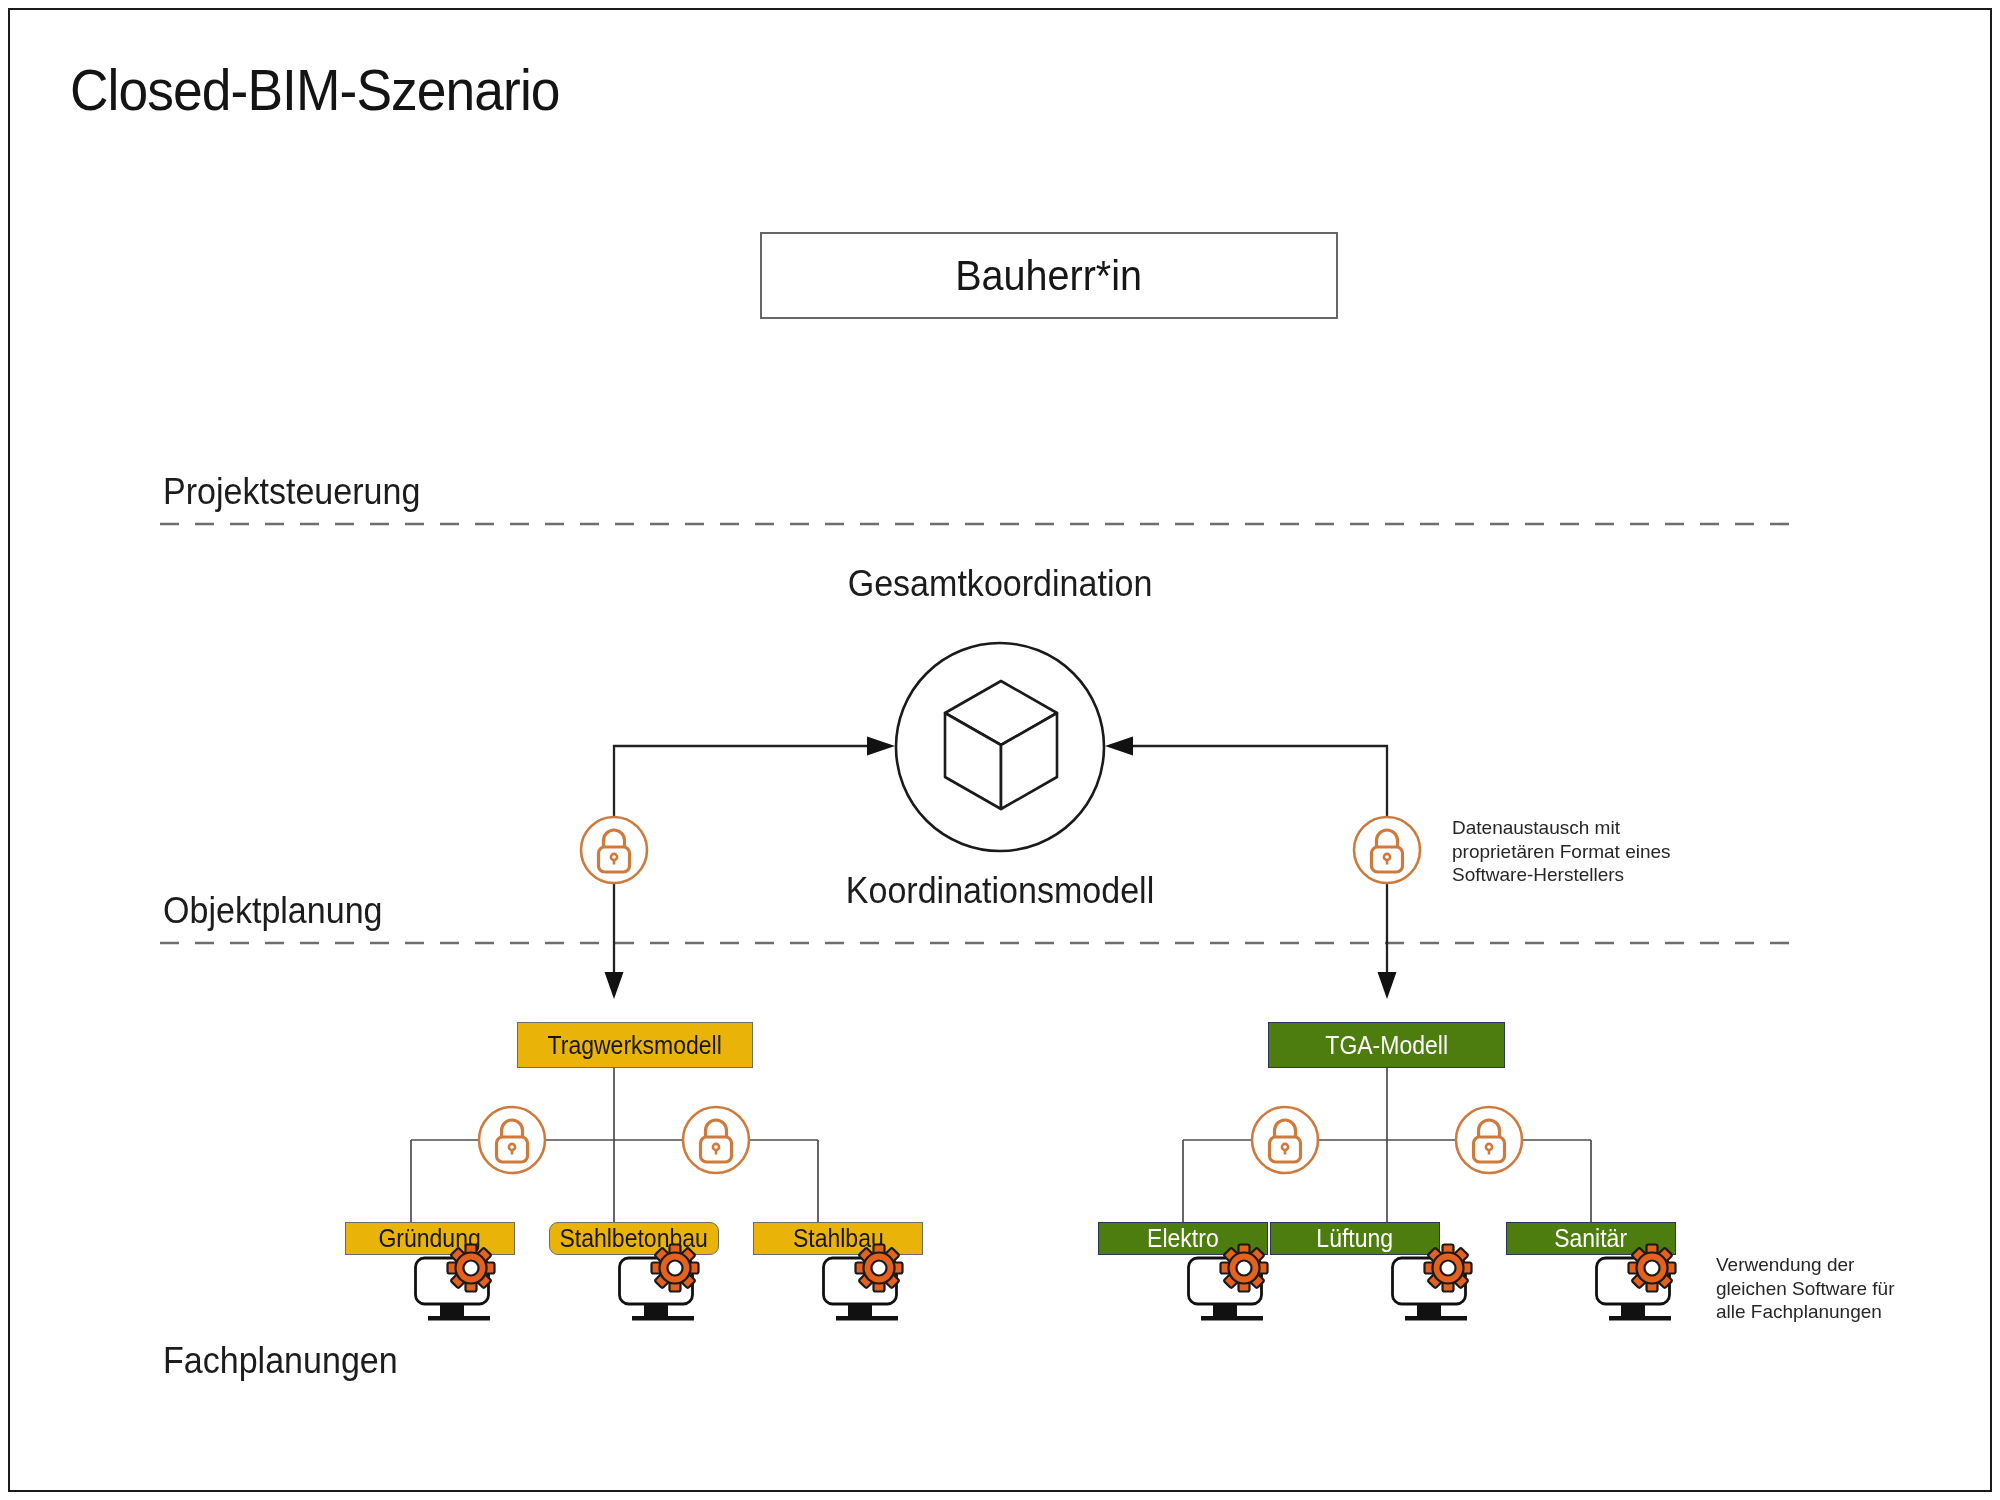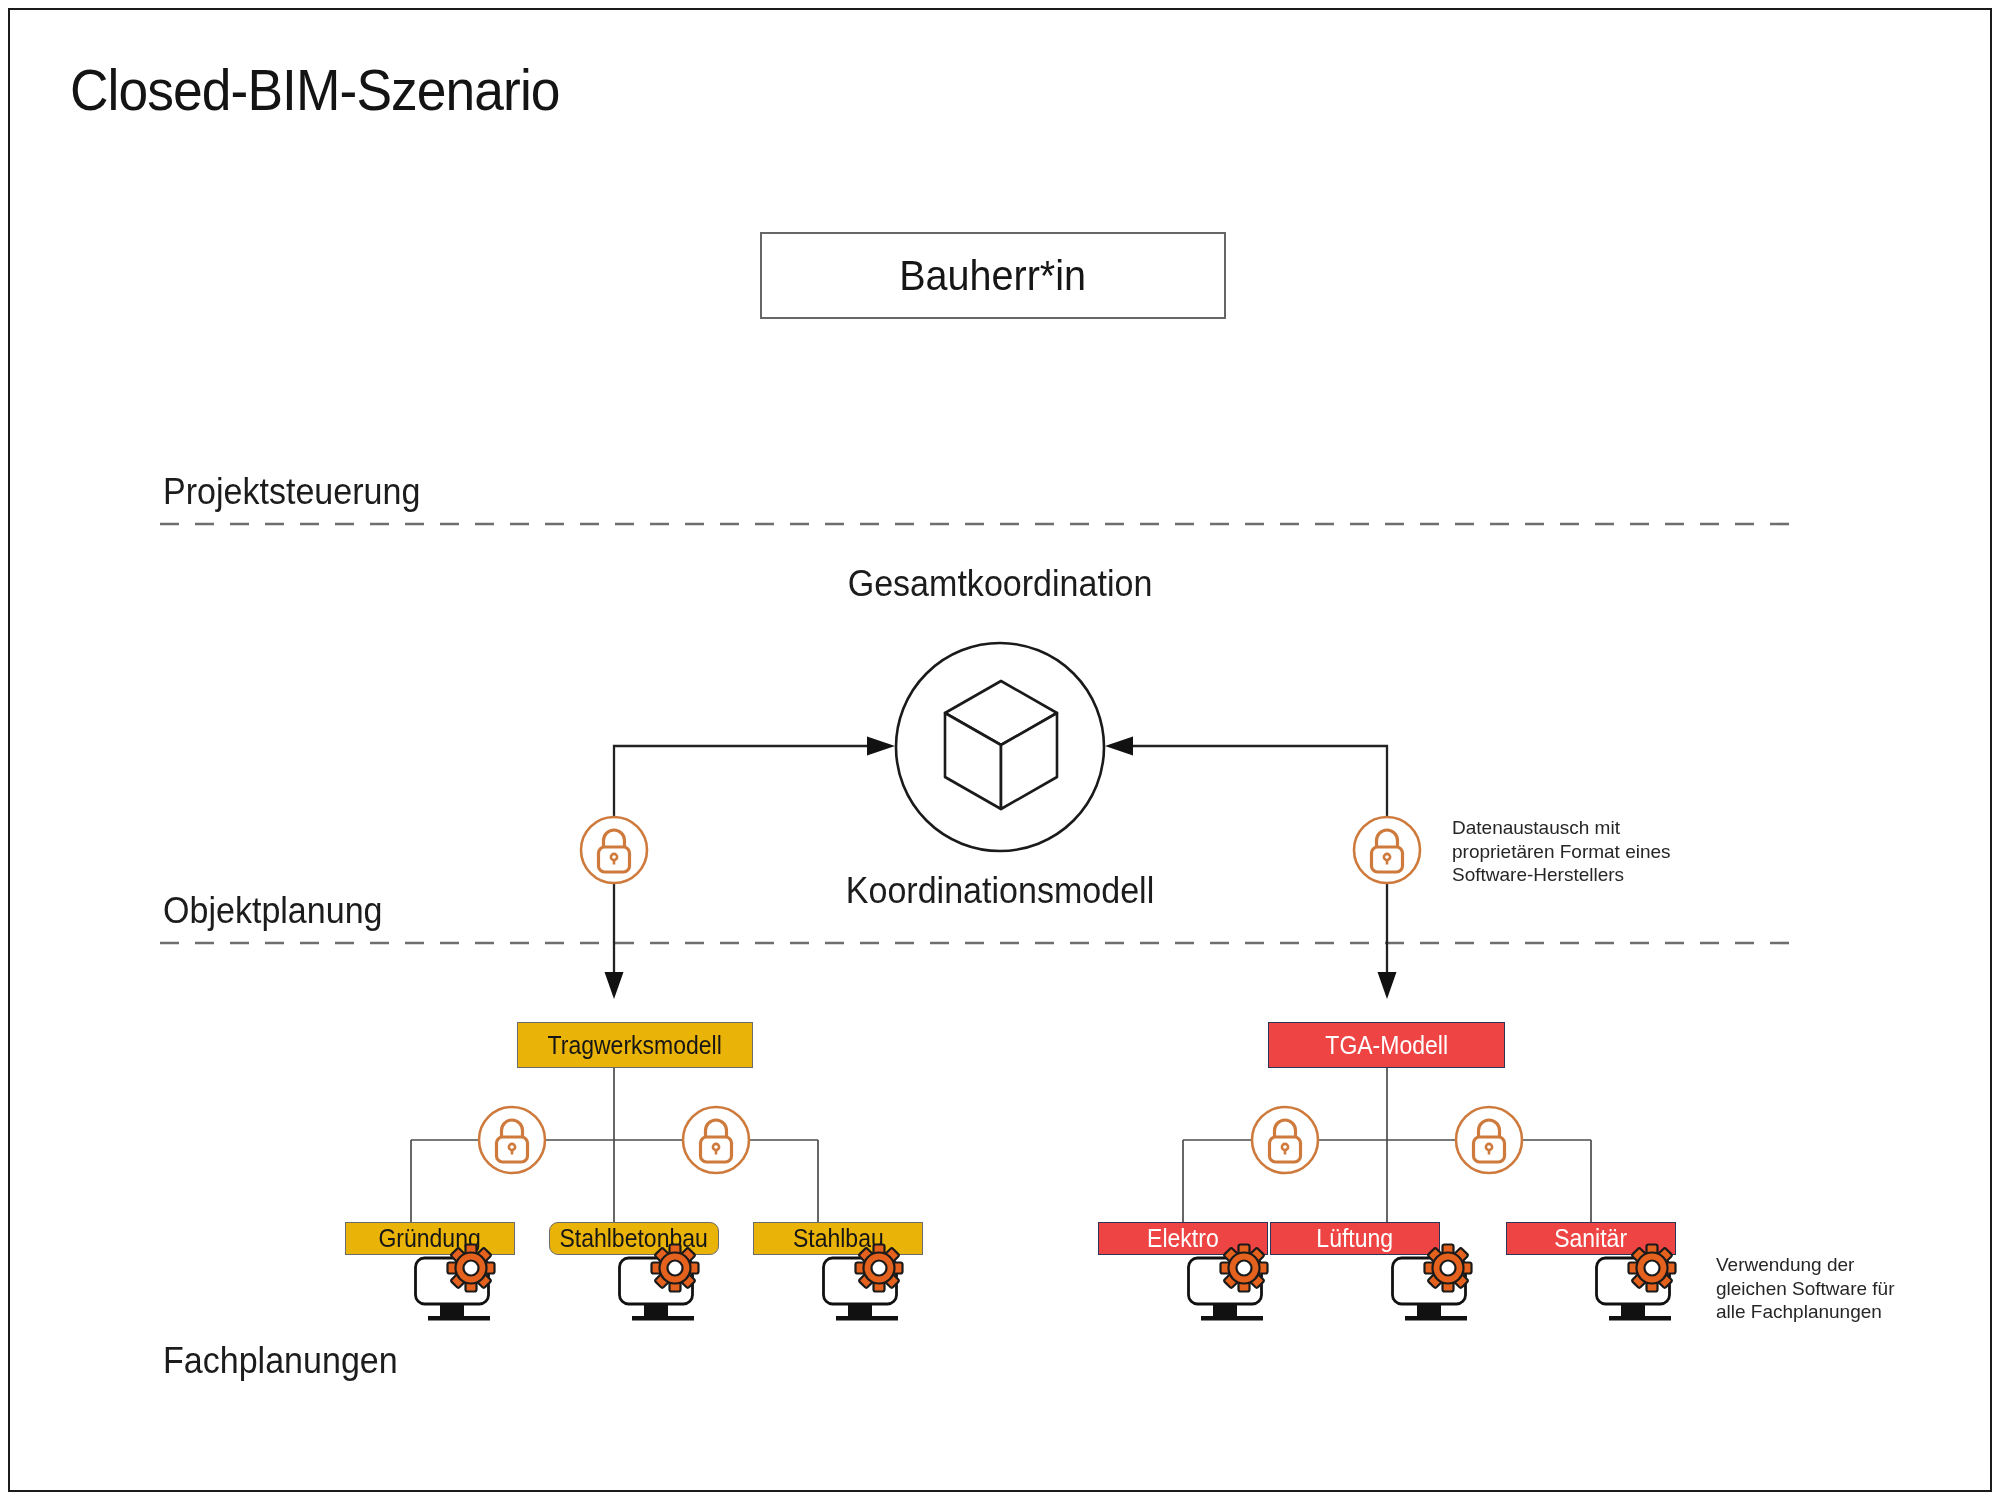--- a/index.html
+++ b/index.html
@@ -11,24 +11,24 @@
   .layer{position:absolute;left:0;top:0;}
   .icons{pointer-events:none;}
   .abs{position:absolute;}
   .cond{transform:scaleX(.92);transform-origin:left center;white-space:nowrap;}
   .condc{transform:scaleX(.92);transform-origin:center center;white-space:nowrap;}
   .title{left:70px;top:56px;font-size:58px;letter-spacing:-1px;color:#141414;}
   .seclabel{font-size:37px;color:#1c1c1c;}
   .circlabel{font-size:37px;color:#1c1c1c;text-align:center;}
   .note{font-size:19px;line-height:1.24;color:#262626;white-space:pre-line;}
   .box{display:flex;align-items:center;justify-content:center;box-sizing:border-box;}
-  .bauherr{left:760px;top:232px;width:466px;height:87px;background:#fff;border:2px solid #666;font-size:43px;}
+  .bauherr{left:760px;top:232px;width:578px;height:87px;background:#fff;border:2px solid #666;font-size:43px;}
   .parentbox{height:46px;font-size:25px;}
   .graybox{background:#eab308;border:1.5px solid #6b6b6b;color:#161616;margin-left:20px;}
-  .navybox{background:#ef4444;border:1px solid #2a3557;color:#ffffff;}
+  .navybox{background:#4d7c0f;border:1px solid #2a3557;color:#ffffff;}
   .childbox{height:33px;width:170px;top:1222px;font-size:25px;}
   .dash{stroke:#6e6e6e;stroke-width:2.6;stroke-dasharray:19 16;}
   .conn{stroke:#222;stroke-width:2.3;fill:none;}
   .tree{stroke:#4d4d4d;stroke-width:1.7;fill:none;}
   .arrow{fill:#111;}
   .bigcircle{fill:#fff;stroke:#1a1a1a;stroke-width:2.6;}
   .cube{fill:#fff;stroke:#1a1a1a;stroke-width:2.6;stroke-linejoin:round;}
 </style>
 </head>
 <body>

